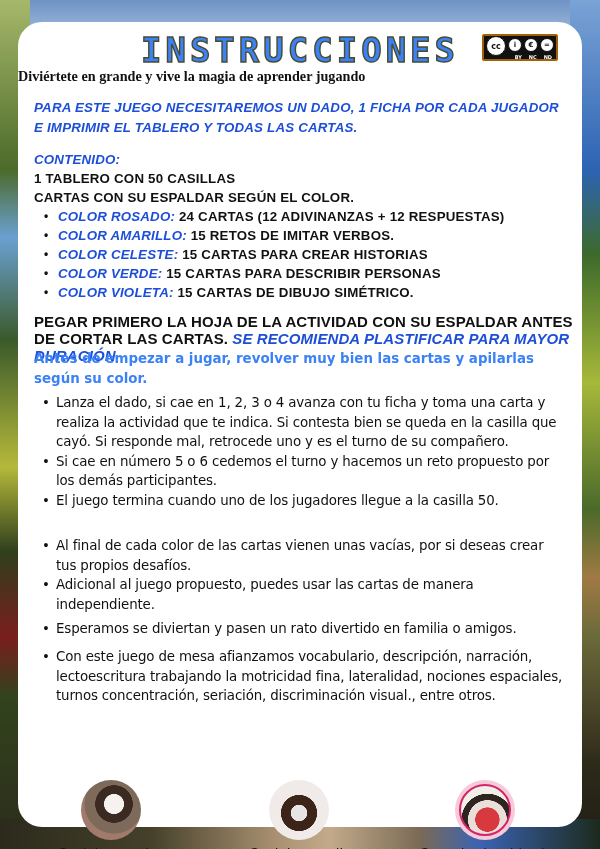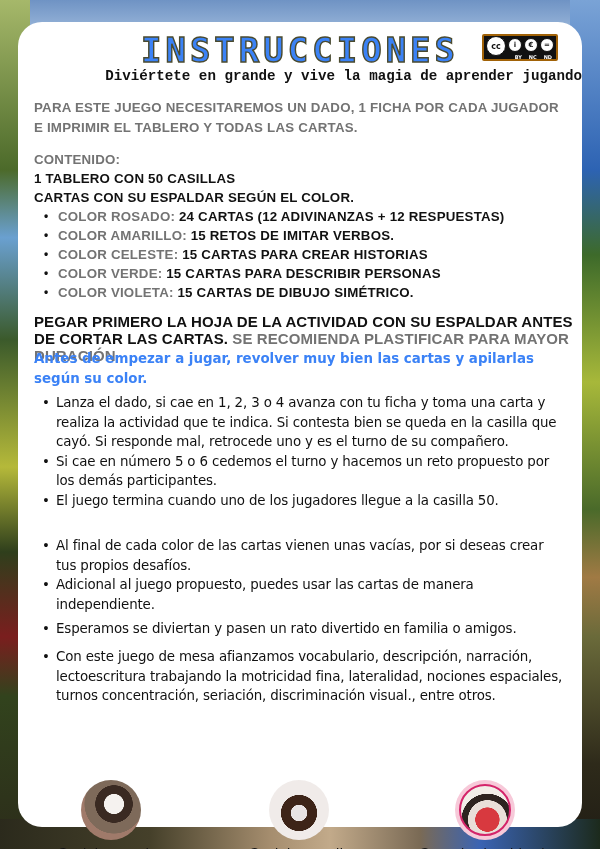--- a/index.html
+++ b/index.html
@@ -42,27 +42,27 @@
   .cc-top { display: flex; align-items: center; height: 18px; padding: 0 2px; gap: 2px; }
   .cc-circle {
     width: 17px; height: 17px; border-radius: 50%; background: #fff; border: 1.5px solid #111;
     display: flex; align-items: center; justify-content: center;
     font-size: 7px; font-weight: bold; color: #111; font-family: "DejaVu Sans", sans-serif;
   }
   .cc-circle.big { width: 20px; height: 20px; margin-top: 2px; font-size: 8px; }
   .cc-circle.small { width: 14px; height: 14px; font-size: 7px; }
   .cc-labels { display: flex; justify-content: flex-end; gap: 7px; padding-right: 4px; font-size: 5px; color: #fff; font-weight: bold; height: 7px; line-height: 7px; }
   .subtitle {
-    position: absolute; left: 0; top: 46px; width: 564px; text-align: right;
-    font-family: Liberation Mono, monospace; font-weight: bold; font-size: 14.2px; color: #111;
+    position: absolute; left: 0; top: 46px; width: 564px; text-align: left;
+    font-family: Liberation Serif, serif; font-weight: bold; font-size: 14.2px; color: #111;
   }
   .caps {
     font-family: "Liberation Sans", sans-serif; font-weight: bold; text-transform: none;
   }
-  .maroon { color: #737373; }
+  .maroon { color: #1d4ed8; font-style: italic; }
   .black { color: #111; }
   .intro {
     position: absolute; left: 16px; top: 76px; width: 530px;
     font-size: 13.3px; line-height: 20px; letter-spacing: 0.2px;
   }
   .content {
     position: absolute; left: 16px; top: 128px; width: 540px;
     font-size: 13.3px; line-height: 19px; letter-spacing: 0.2px;
   }
   .content ul { list-style: none; padding-left: 10px; }

